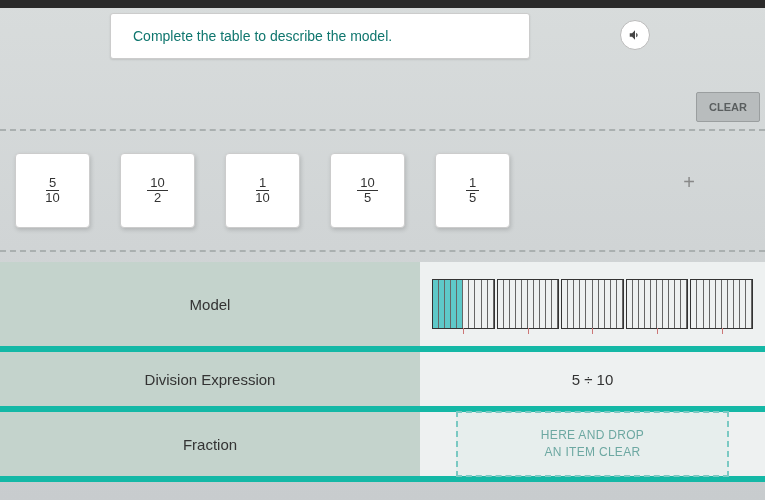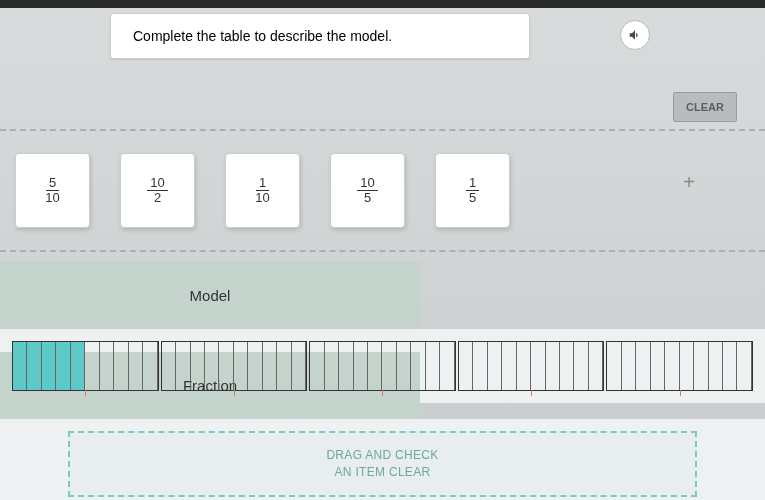--- a/index.html
+++ b/index.html
@@ -22,42 +22,42 @@
       gap: 15px;
     }
     .instruction-box {
       background: #fff;
       border: 1px solid #ccc;
       border-radius: 3px;
       padding: 14px 22px;
       margin-left: 90px;
       margin-top: 5px;
       font-size: 14px;
-      color: #000000;
+      color: #0f766e;
       width: 420px;
       box-shadow: 0 1px 2px rgba(0,0,0,0.1);
     }
     .audio-btn {
       position: absolute;
       right: 115px;
       top: 20px;
       width: 30px;
       height: 30px;
       border-radius: 50%;
       background: #fff;
       border: 1px solid #bbb;
       display: flex;
       align-items: center;
       justify-content: center;
       cursor: pointer;
     }
     .audio-btn svg { width: 14px; height: 14px; fill: #444; }
     .action-buttons {
       position: absolute;
-      right: 28px;
+      right: 5px;
       top: 92px;
       display: flex;
       gap: 8px;
       flex-direction: column;
     }
     .action-btn {
       background: #b8bcbd;
       border: 1px solid #9a9e9f;
       color: #5a5e5f;
       font-size: 11px;
@@ -106,22 +106,21 @@
       font-size: 20px;
       color: #888;
       cursor: pointer;
     }
     .table-area {
       margin-top: 10px;
       width: 100%;
     }
     .table-row {
       display: flex;
-      border-bottom: 2px solid #14b8a6;
-      flex-direction: column;
+      border-bottom: 6px solid #14b8a6;
     }
     .label-cell {
       width: 420px;
       background: #c4d3cc;
       display: flex;
       align-items: center;
       justify-content: center;
       font-size: 15px;
       color: #333;
       padding: 25px 10px;
@@ -296,22 +295,26 @@
             <div class="tenth"></div>
             <div class="tenth"></div>
             <div class="tenth"></div>
             <div class="tenth"></div>
             <div class="tenth"></div>
             <div class="tick" style="left: 50%;"></div>
           </div>
         </div>
     </div>
   </div>
+  <div class="table-row row-expr">
+    <div class="label-cell">Division Expression</div>
+    <div class="value-cell">5 ÷ 10</div>
+  </div>
   <div class="table-row row-frac">
     <div class="label-cell">Fraction</div>
     <div class="value-cell">
       <div class="drop-zone">
-        <span>DRAG AND CHECK</span><br>
+        <span>HERE AND DROP</span><br>
         <span>AN ITEM CLEAR</span>
       </div>
     </div>
   </div>
 </div>
 
 </body></html>

